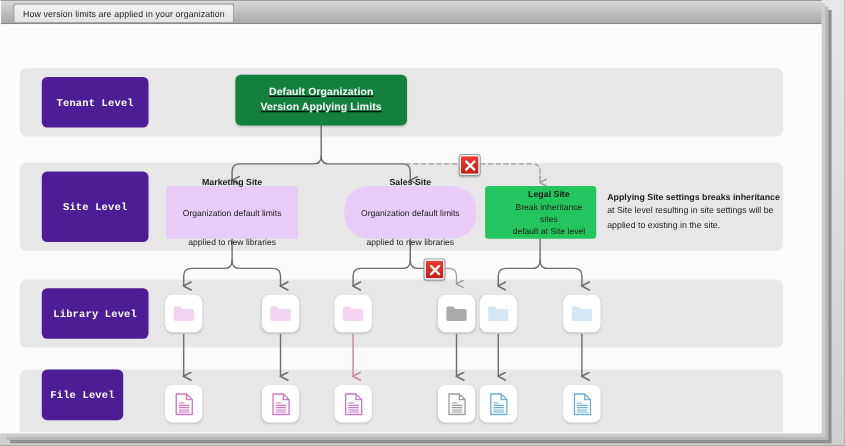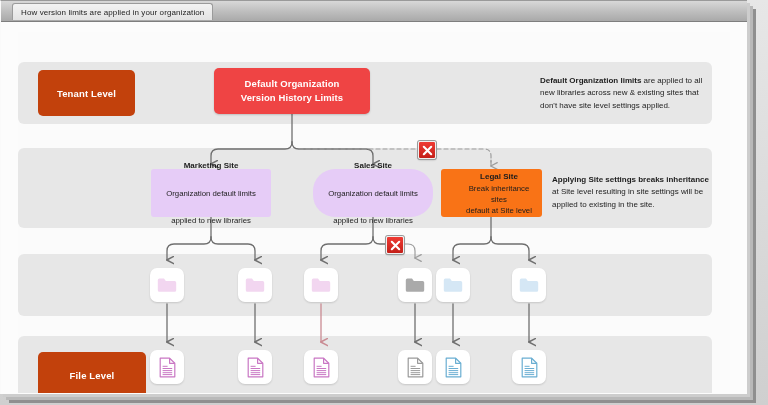--- a/index.html
+++ b/index.html
@@ -45,45 +45,47 @@
     background:#fbfbfb;
   }
   
   .band{
     position:absolute;left:0;
     background:#e7e7e7;
     border-radius:6px;
   }
   .level-chip{
     position:absolute;
-    background:#c2410c;
+    background:#4c1d95;
     border-radius:5px;
     display:flex;align-items:center;justify-content:center;
     color:#ffffff;font-size:9.5px;font-weight:bold;
     letter-spacing:.15px;
+    font-family:Liberation Mono, monospace;
   }
   
   .node{
     position:absolute;
     border-radius:3px;
     display:flex;flex-direction:column;align-items:center;justify-content:center;
     text-align:center;
     padding:4px 6px;
     box-sizing:border-box;
   }
   .node .t{font-size:8px;font-weight:bold;line-height:12px;color:#1d1d1d;}
   .node .d{font-size:7.8px;line-height:11px;color:#1d1d1d;text-align:center;}
   #org-box{
-    background:#ef4444;
+    background:#15803d;
     border-radius:5px;
     box-shadow:0 1px 2px rgba(0,0,0,.18);
+    text-decoration:underline;
   }
   #org-box .t{color:#ffffff;font-size:9.5px;line-height:14px;letter-spacing:.1px;}
   .site-purple{background:#e6ccf7;gap:16px;}
-  .site-blue{background:#f97316;padding-left:21px;}
+  .site-blue{background:#22c55e;padding-left:21px;}
   
   .callout{
     position:absolute;
     font-size:8px;line-height:12.3px;color:#1d1d1d;
   }
   .callout b{font-weight:bold;}
   
   .tile{
     position:absolute;
     width:34px;height:34px;
@@ -119,21 +121,27 @@
       <div id="diagram">
 
         <div class="band" style="left:0;top:30px;width:694px;height:62px;"></div>
         <div class="band" style="left:0;top:116px;width:694px;height:80px;"></div>
         <div class="band" style="left:0;top:222px;width:694px;height:62px;"></div>
         <div class="band" style="left:0;top:304px;width:694px;height:62px;"></div>
 
         <div class="level-chip" style="left:20px;top:38px;width:97px;height:46px;">
           <span>Tenant Level</span>
         </div>
-        <div class="level-chip" style="left:20px;top:320px;width:108px;height:46px;">
+        <div class="level-chip" style="left:20px;top:124px;width:97px;height:64px;">
+          <span>Site Level</span>
+        </div>
+        <div class="level-chip" style="left:20px;top:230px;width:97px;height:46px;">
+          <span>Library Level</span>
+        </div>
+        <div class="level-chip" style="left:20px;top:304px;width:74px;height:46px;">
           <span>File Level</span>
         </div>
 
         <svg class="wires" width="712" height="348" viewBox="0 0 712 348">
           <defs>
             <marker id="ah" markerWidth="7" markerHeight="7" refX="3.2" refY="5.6" orient="auto">
               <path d="M0.4,0.4 L3.2,5.8 L6.0,0.4" fill="none" stroke="#6f6f6f" stroke-width="1.1" stroke-linecap="round" stroke-linejoin="round"></path>
             </marker>
             <marker id="ahp" markerWidth="7" markerHeight="7" refX="3.2" refY="5.6" orient="auto">
               <path d="M0.4,0.4 L3.2,5.8 L6.0,0.4" fill="none" stroke="#c98a92" stroke-width="1.1" stroke-linecap="round" stroke-linejoin="round"></path>
@@ -187,21 +195,21 @@
           </g>
           <g fill="none" stroke="#6f6f6f" stroke-width="1.3" stroke-linecap="round">
             <path d="M397,272 L397,310" marker-end="url(#ah)"></path>
             <path d="M435,272 L435,310" marker-end="url(#ah)"></path>
             <path d="M511,272 L511,310" marker-end="url(#ah)"></path>
           </g>
         </svg>
 
         <div id="org-box" class="node" style="left:196px;top:36px;width:156px;height:46px;">
           <div class="t">Default Organization</div>
-          <div class="t">Version History Limits</div>
+          <div class="t">Version Applying Limits</div>
         </div>
 
         <div class="node site-purple" style="left:133px;top:137px;width:120px;height:48px;">
           <div class="t">Marketing Site</div>
           <div class="d">Organization default limits</div>
           <div class="d">applied to new libraries</div>
         </div>
 
         <div class="node site-purple" style="left:295px;top:137px;width:120px;height:48px;border-radius:22px;">
           <div class="t">Sales Site</div>
@@ -329,23 +337,20 @@
             <g stroke="#6aaed2" stroke-width="1" stroke-linecap="round">
               <path d="M4,9.3 L8.2,9.3"></path>
                 <path d="M4,11.5 L12.8,11.5"></path>
                 <path d="M4,13.6 L12.8,13.6"></path>
               <path d="M4,15.7 L12.8,15.7"></path>
                 <path d="M4,17.6 L12.8,17.6"></path>
             </g>
           </svg>
         </div>
 
-        <div class="callout" style="left:522px;top:43px;width:172px;">
-          <b>Default Organization limits</b><span> are applied to all new libraries across new &amp; existing sites that don't have site level settings applied.</span>
-        </div>
         <div class="callout" style="left:534px;top:142px;width:160px;">
           <b>Applying Site settings breaks inheritance</b><span> at Site level resulting in site settings will be applied to existing in the site.</span>
         </div>
 
       </div>
     </div>
   </div>
 </div>
 
 </body></html>

